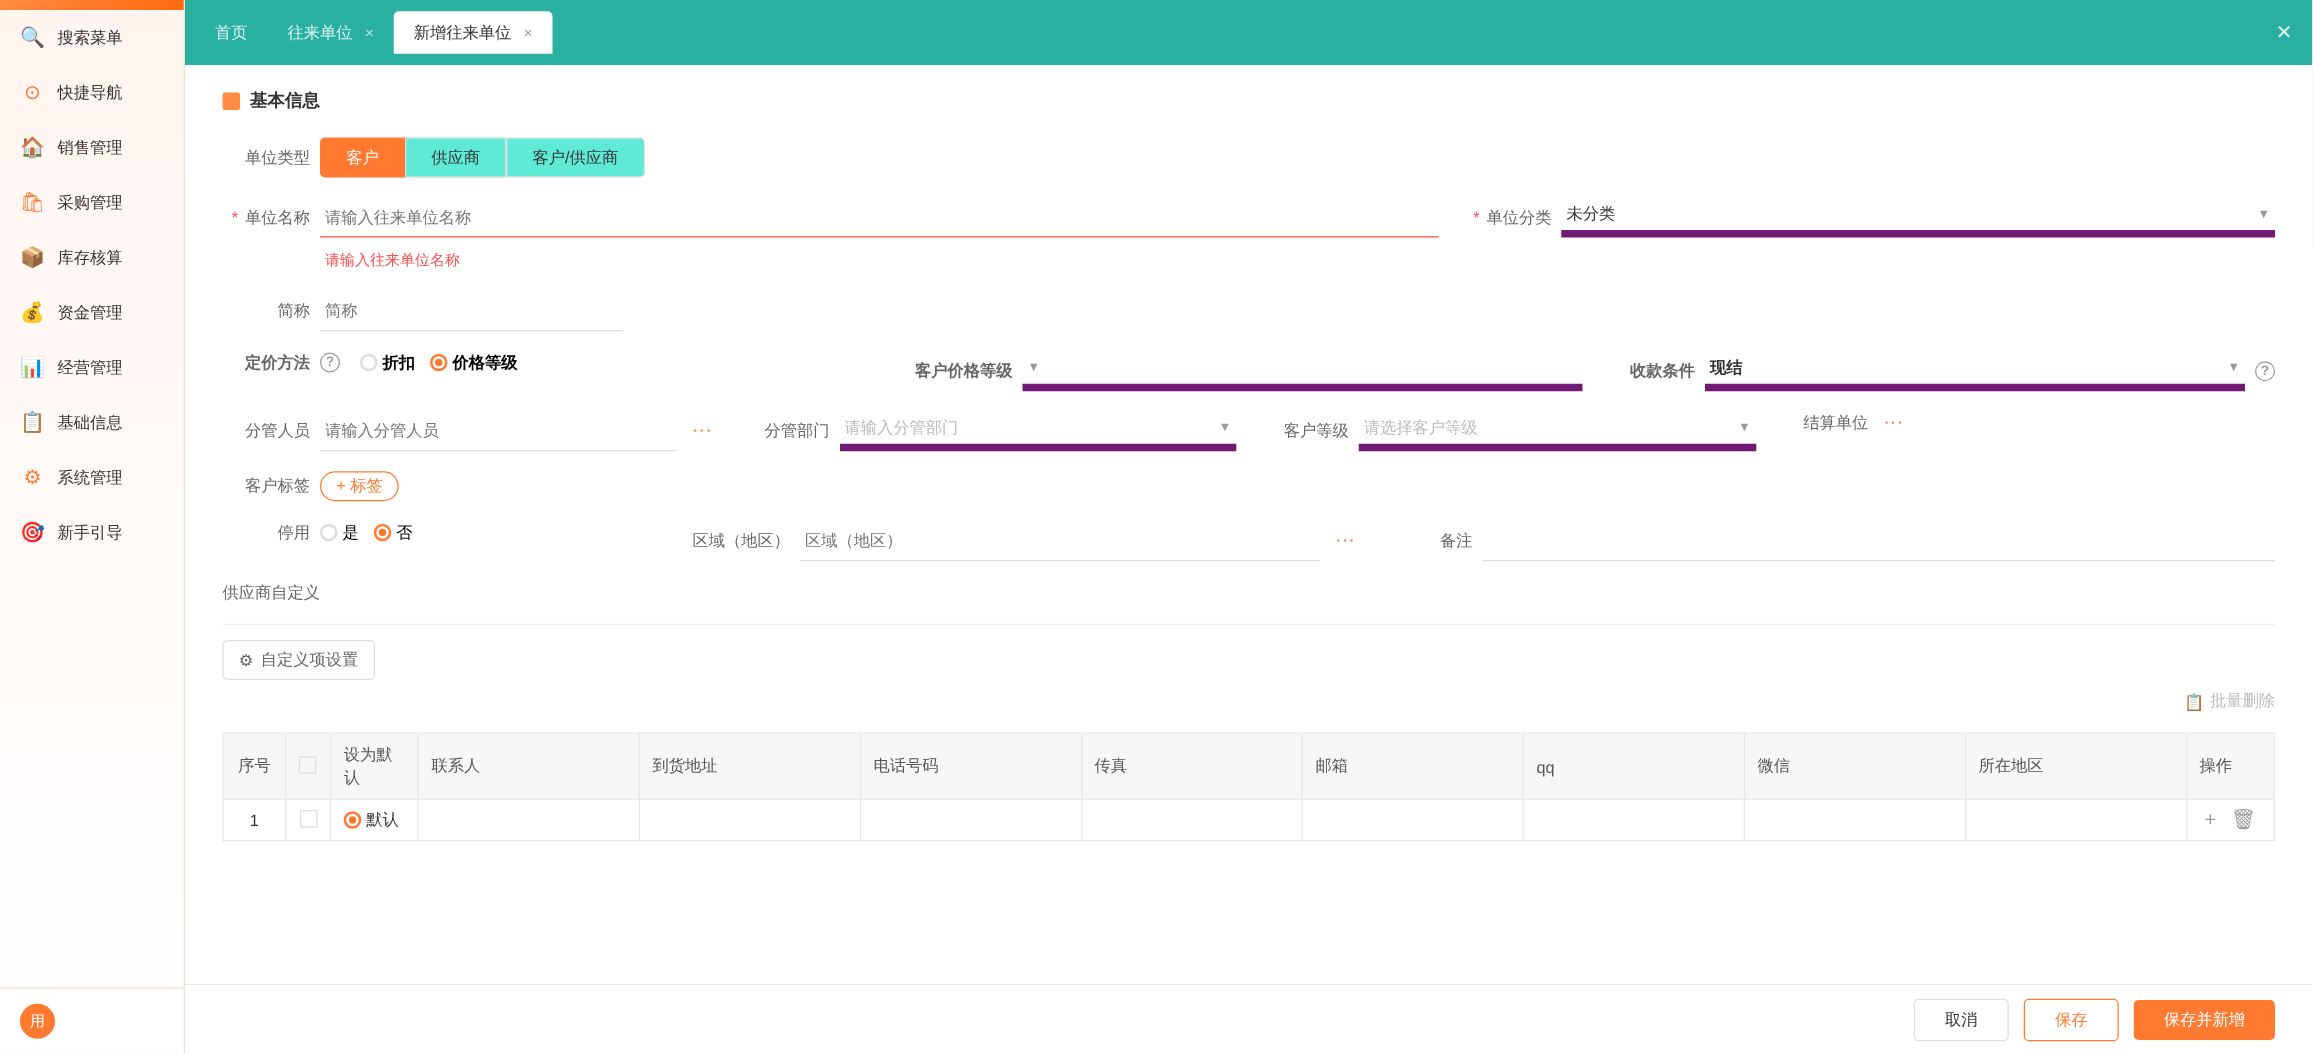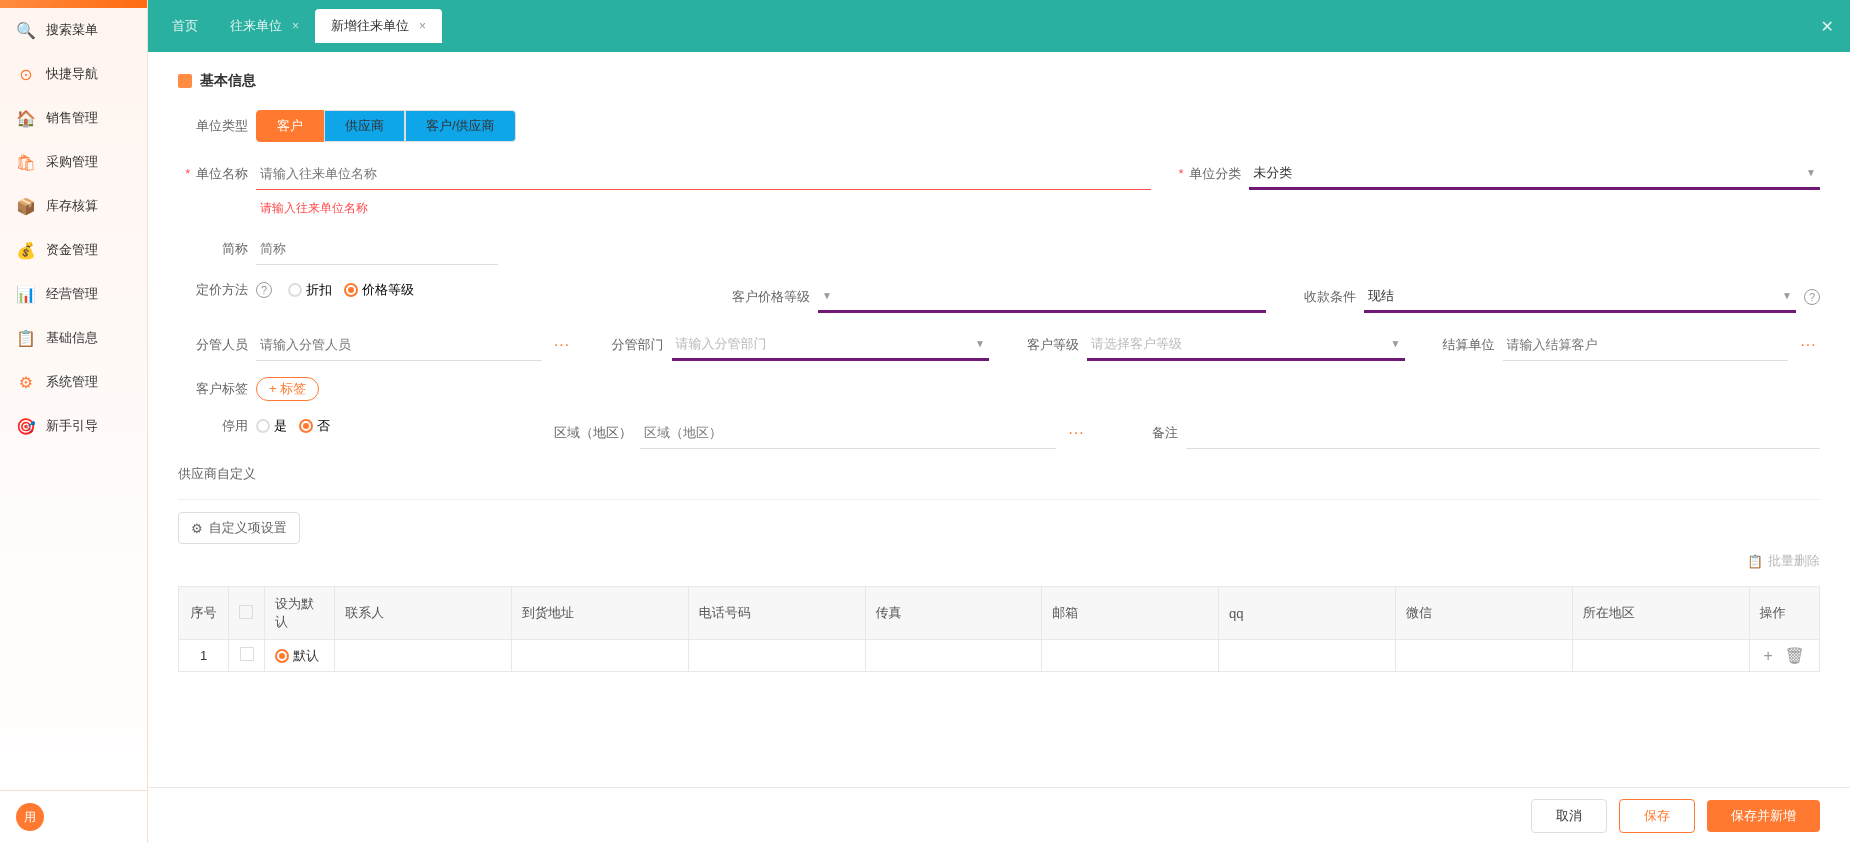--- a/index.html
+++ b/index.html
@@ -132,21 +132,21 @@
     }
 
     
     .unit-type-group {
       display: flex;
       gap: 0;
     }
     .unit-btn {
       padding: 6px 20px;
       border: 1px solid #ddd;
-      background: #0ea5e9;
+      background: #5eead4;
       cursor: pointer;
       font-size: 13px;
       color: #333;
     }
     .unit-btn:first-child { border-radius: 4px 0 0 4px; }
     .unit-btn:last-child { border-radius: 0 4px 4px 0; }
     .unit-btn.active {
       background: #ff7a30;
       color: #fff;
       border-color: #ff7a30;
@@ -190,21 +190,21 @@
       color: #ff4d4f;
       font-size: 12px;
       margin-top: 2px;
       margin-left: 4px;
     }
     .select-arrow { color: #999; font-size: 10px; }
     .form-select-wrap {
       flex: 1;
       display: flex;
       align-items: center;
-      border-bottom: 3px solid #701a75;
+      border-bottom: 6px solid #701a75;
       height: 32px;
       padding: 0 4px;
       gap: 4px;
     }
     .form-select-text { flex: 1; color: #bbb; font-size: 13px; }
     .form-select-text.has-value { color: #333; }
 
     
     .radio-group { display: flex; align-items: center; gap: 12px; }
     .radio-item { display: flex; align-items: center; gap: 4px; cursor: pointer; }
@@ -493,21 +493,21 @@
       </div>
     </div>
 
     <div class="form-row">
       <div class="form-field" style="min-width:240px; max-width:320px;">
         <span class="form-label">简称</span>
         <input class="form-input" type="text" placeholder="简称" style="">
       </div>
     </div>
 
-    <div class="form-row" style="gap:20px;">
+    <div class="form-row" style="gap:20px;font-weight:bold;">
 
       <div class="form-field" style="flex:1; min-width:260px;">
         <span class="form-label">
           <span>定价方法</span>
         </span>
         <span class="help-icon">?</span>
         <div class="radio-group" style="margin-left:8px;">
           <div class="radio-item">
             <div class="radio-circle"></div>
             <span>折扣</span>
@@ -555,21 +555,20 @@
       <div class="form-field" style="flex:1; min-width:240px;">
         <span class="form-label">客户等级</span>
         <div class="form-select-wrap" style="flex:1;">
           <span class="form-select-text">请选择客户等级</span>
           <span class="select-arrow">▼</span>
         </div>
       </div>
 
       <div class="form-field" style="flex:1; min-width:240px;">
         <span class="form-label">结算单位</span>
-        <input class="form-input" type="text" placeholder="请输入结算客户" style="">
         <span class="ellipsis-btn">···</span>
       </div>
     </div>
 
     <div class="form-row">
       <div class="form-field">
         <span class="form-label">客户标签</span>
         <div class="tag-btn">
           <span>+ 标签</span>
         </div>

